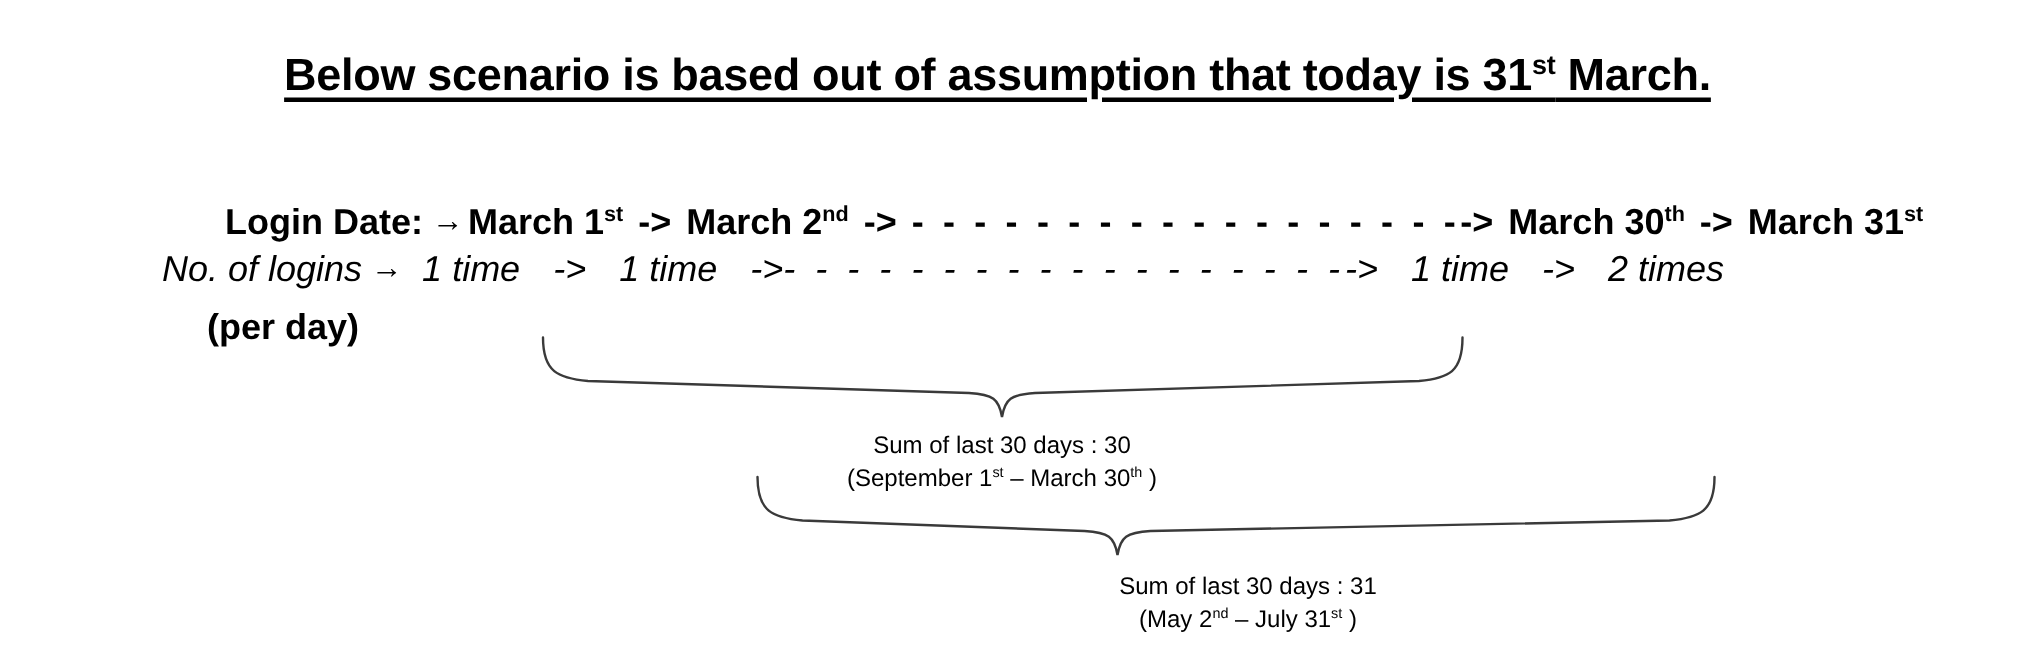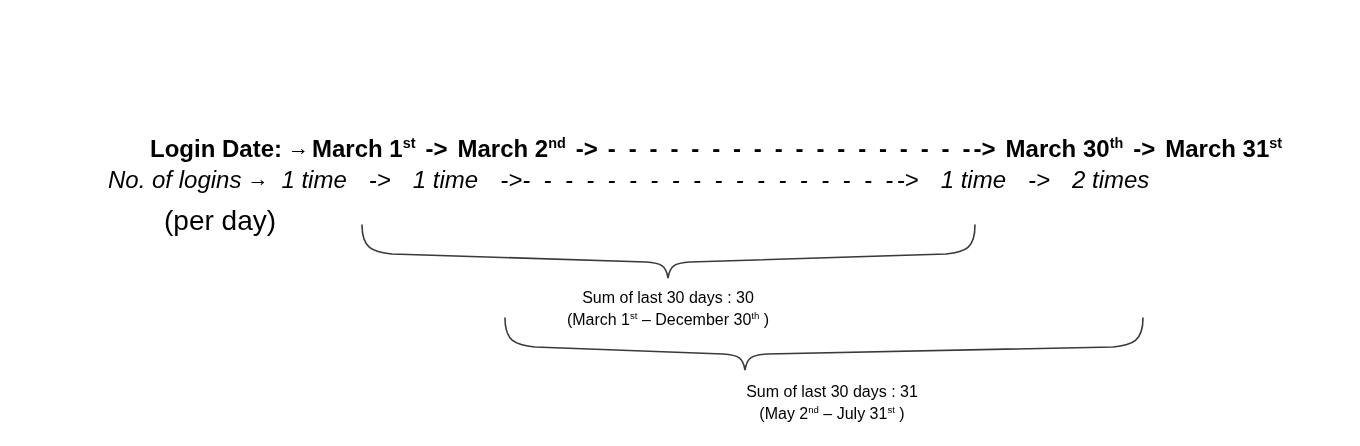--- a/index.html
+++ b/index.html
@@ -56,24 +56,24 @@
     font-weight: bold;
     margin-left: 32px;
   }
   #row-count {
     left: 108px;
     top: 168px;
     font-weight: normal;
     font-style: italic;
   }
   #row-perday {
-    left: 164px;
+    left: 138px;
     top: 207px;
-    font-weight: normal;
-    font-size: 28px;
+    font-weight: bold;
+    font-size: 24px;
   }
 
   .arrow-long {
     font-size: 21px;
     padding: 0 3px 0 6px;
     position: relative;
     top: -2px;
   }
   .gap-sm { display: inline-block; width: 10px; }
   .gap-lg { display: inline-block; width: 22px; }
@@ -102,20 +102,23 @@
   }
   #caption-1 { left: 528px; top: 287px; width: 280px; }
   #caption-2 { left: 682px; top: 381px; width: 300px; text-align: center; }
   .caption .line2 { display: block; }
 </style>
 </head>
 <body>
 
 <div class="canvas">
 
+  <div id="title">
+    <span class="u"><span>Below scenario is based out of assumption that today is 31</span><sup>st</sup><span> March.</span></span>
+  </div>
 
   <div class="row" id="row-login"><span>Login Date:</span><span class="arrow-long">→</span><span>March 1</span><sup>st</sup><span class="gap-sm"></span><span>-&gt;</span><span class="gap-sm"></span><span>March 2</span><sup>nd</sup><span class="gap-sm"></span><span>-&gt;</span><span class="gap-sm"></span><span class="dashes">- - - - - - - - - - - - - - - - - -</span><span>-&gt;</span><span class="gap-sm"></span><span>March 30</span><sup>th</sup><span class="gap-sm"></span><span>-&gt;</span><span class="gap-sm"></span><span>March 31</span><sup>st</sup></div>
 
   <div class="row" id="row-count"><span>No. of logins</span><span class="arrow-long">→</span><span class="gap-sm"></span><span>1 time</span><span class="gap-lg"></span><span>-&gt;</span><span class="gap-lg"></span><span>1 time</span><span class="gap-lg"></span><span>-&gt;</span><span class="dashes">- - - - - - - - - - - - - - - - - -</span><span>-&gt;</span><span class="gap-lg"></span><span>1 time</span><span class="gap-lg"></span><span>-&gt;</span><span class="gap-lg"></span><span>2 times</span></div>
 
   <div class="row" id="row-perday">(per day)</div>
 
   <svg id="brace-layer" viewBox="0 0 1360 446">
 
     <path fill="none" stroke="#3a3a3a" stroke-width="1.6" stroke-linecap="round" d="M362,225
@@ -130,21 +133,21 @@
              C505,341 515,345 535,347
              L723,354
              C739,355 743,358 745,370
              C747,358 751,355 767,354
              L1113,347
              C1133,345 1143,341 1143,318"></path>
   </svg>
 
   <div class="caption" id="caption-1">
     <span>Sum of last 30 days : 30</span>
-    <span class="line2"><span>(March 1</span><sup>st</sup><span> – December 30</span><sup>th</sup><span> )</span></span>
+    <span class="line2"><span>(September 1</span><sup>st</sup><span> – March 30</span><sup>th</sup><span> )</span></span>
   </div>
 
   <div class="caption" id="caption-2">
     <span>Sum of last 30 days : 31</span>
     <span class="line2"><span>(May 2</span><sup>nd</sup><span> – July 31</span><sup>st</sup><span> )</span></span>
   </div>
 
 </div>
 
 </body></html>

